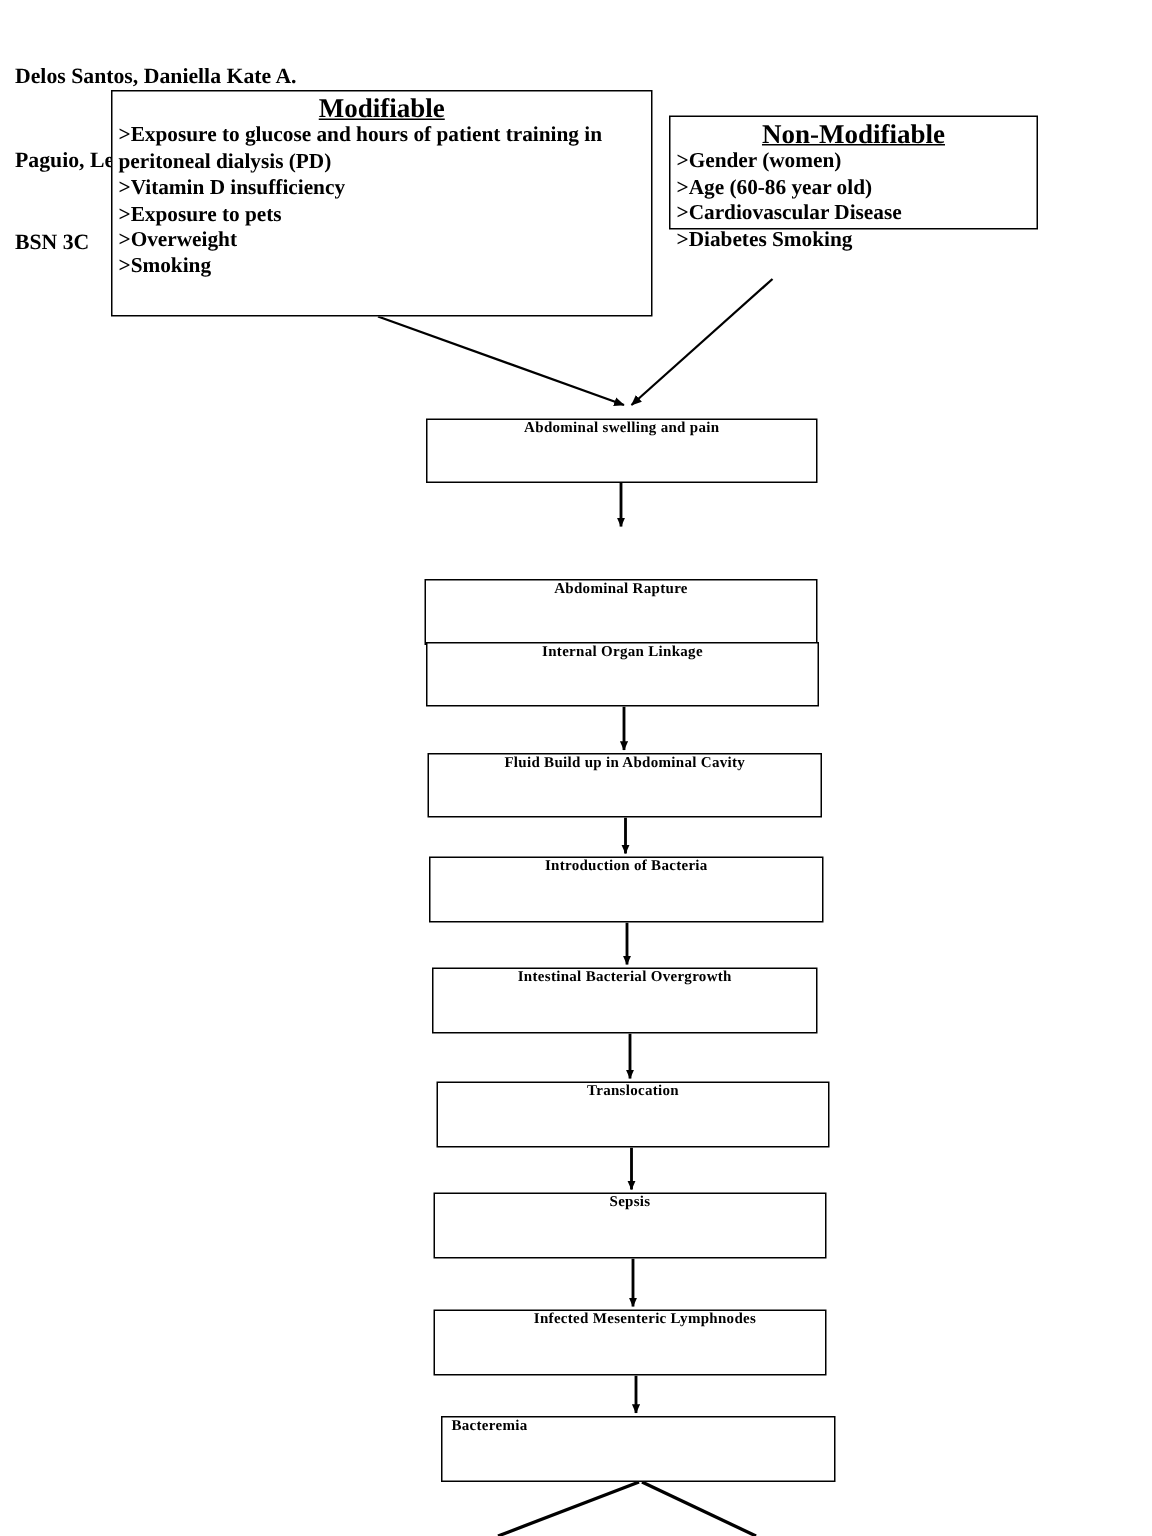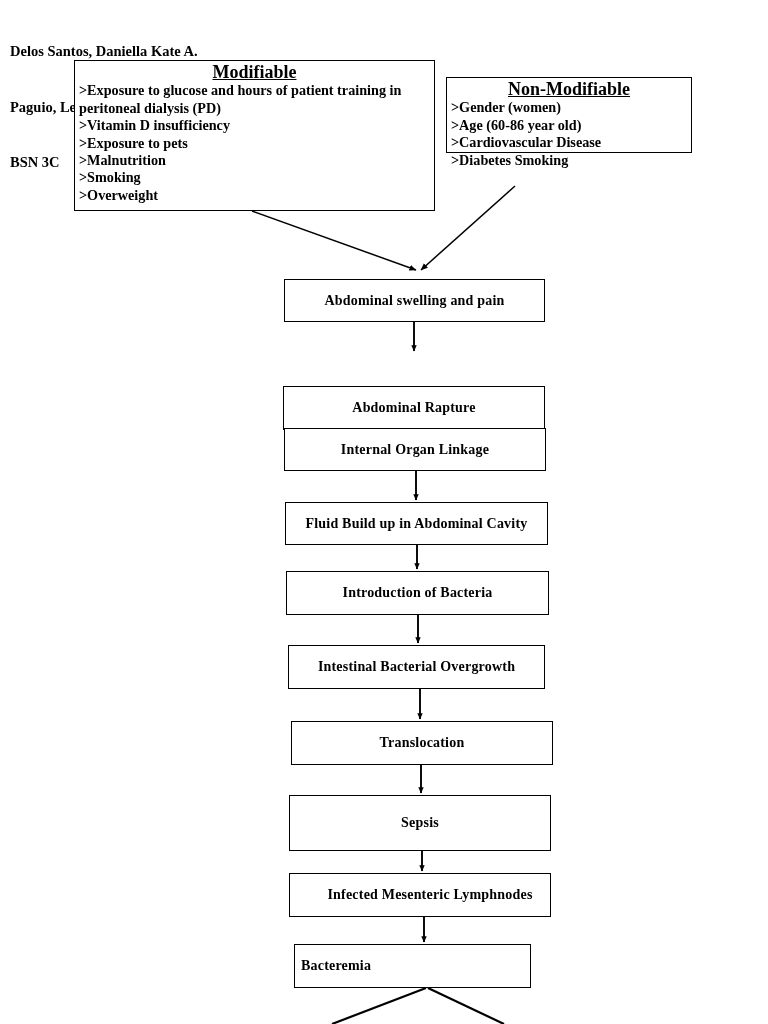--- a/index.html
+++ b/index.html
@@ -68,23 +68,22 @@
     white-space: normal;
   }
   .panel li::before {
     content: ">";
     margin-right: 0px;
   }
 
   
   .step {
     display: flex;
-    align-items: center;
     justify-content: center;
-    font-size: 14px;
+    font-size: 10px;
     font-weight: bold;
     text-align: center;
     letter-spacing: 0.2px;
   }
   .step.left-align {
     justify-content: flex-start;
     padding-left: 6px;
     text-align: left;
   }
 
@@ -135,23 +134,22 @@
     <line x1="426" y1="988" x2="332" y2="1024" stroke="#000000" stroke-width="2.2"></line>
     <line x1="428" y1="988" x2="504" y2="1024" stroke="#000000" stroke-width="2.2"></line>
   </svg>
 
   <div class="box panel" style="left:74px; top:60px; width:361px; height:151px;">
     <div class="panel-title">Modifiable</div>
     <ul>
       <li>Exposure to glucose and hours of patient training in peritoneal dialysis (PD)</li>
       <li>Vitamin D insufficiency</li>
       <li>Exposure to pets</li>
-      <li>Malnutrition</li>
+      <li>Overweight</li>
       <li>Smoking</li>
-      <li>Overweight</li>
     </ul>
   </div>
 
   <div class="box panel" style="left:446px; top:77px; width:246px; height:76px;">
     <div class="panel-title">Non-Modifiable</div>
     <ul>
       <li>Gender (women)</li>
       <li>Age (60-86 year old)</li>
       <li>Cardiovascular Disease</li>
       <li>Diabetes Smoking</li>
@@ -179,25 +177,25 @@
   </div>
 
   <div class="box step" style="left:288px; top:645px; width:257px; height:44px;">
     <span>Intestinal Bacterial Overgrowth</span>
   </div>
 
   <div class="box step" style="left:291px; top:721px; width:262px; height:44px;">
     <span>Translocation</span>
   </div>
 
-  <div class="box step" style="left:289px; top:795px; width:262px; height:56px;">
+  <div class="box step" style="left:289px; top:795px; width:262px; height:44px;">
     <span>Sepsis</span>
   </div>
 
   <div class="box step" style="left:289px; top:873px; width:262px; height:44px;padding-left:20px;">
     <span>Infected Mesenteric Lymphnodes</span>
   </div>
 
-  <div class="box step left-align" style="left:294px; top:944px; width:237px; height:44px;">
+  <div class="box step left-align" style="left:294px; top:944px; width:263px; height:44px;">
     <span>Bacteremia</span>
   </div>
 
 </div>
 
 </body></html>

